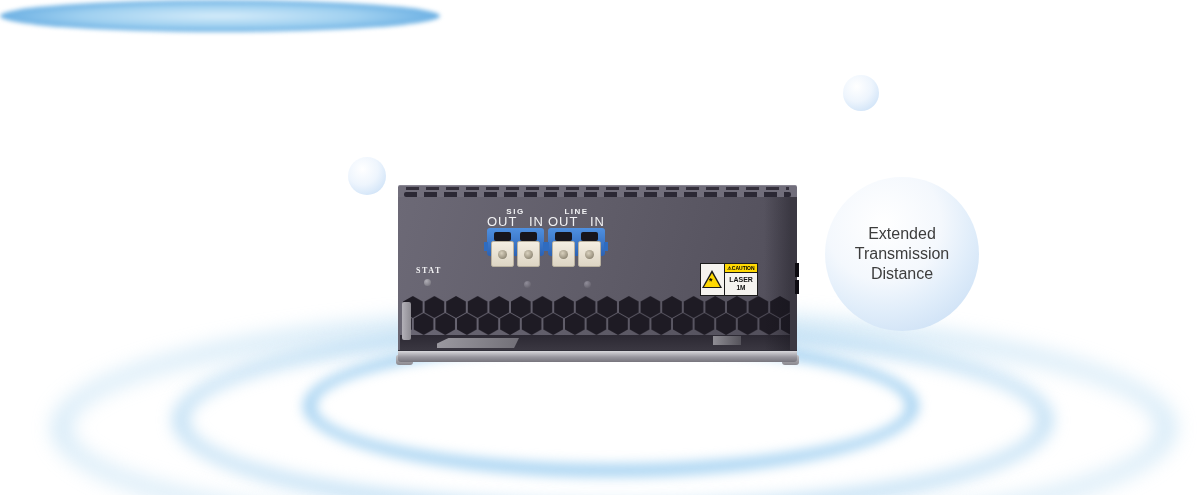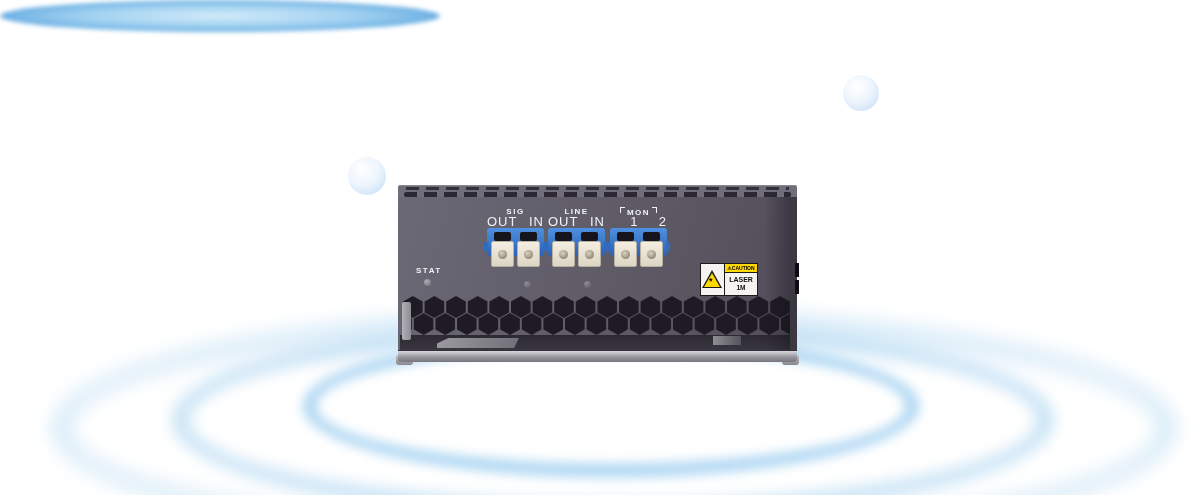--- a/index.html
+++ b/index.html
@@ -68,21 +68,21 @@
   .latch{position:absolute;top:25px;width:17px;height:9px;border-radius:2px;background:#17151c;}
   .latch.l1{left:7px;} .latch.l2{left:33px;}
   .plug{position:absolute;top:34px;width:23px;height:26px;border-radius:2px;
     background:linear-gradient(#f4eee2,#ddd5c4);border:1px solid #b9b1a0;box-sizing:border-box;}
   .plug.p1{left:4px;} .plug.p2{left:30px;}
   .hole{position:absolute;left:6px;top:8px;width:9px;height:9px;border-radius:50%;
     background:radial-gradient(circle at 40% 35%, #d8d0bd 0%, #a59d8a 55%, #6f6858 100%);}
 
   
   .stat-label{position:absolute;left:18px;top:81px;color:#f2f2f4;font-size:8px;
-    font-weight:bold;letter-spacing:1.5px;}
+    font-weight:bold;letter-spacing:1.5px;font-family:Liberation Serif, serif;}
   .stat-led{position:absolute;left:26px;top:94px;width:7px;height:7px;border-radius:50%;
     background:radial-gradient(circle at 35% 30%, #b0aeb6, #6c6a73);}
   .screw{position:absolute;width:7px;height:7px;border-radius:50%;
     background:radial-gradient(circle at 35% 30%, #908d99, #5a5762);}
   .screw.s1{left:126px;top:96px;} .screw.s2{left:186px;top:96px;}
 
   
   .caution{position:absolute;left:302px;top:78px;width:58px;height:33px;background:#f5f3ef;
     border:1px solid #1a1a1a;box-sizing:border-box;display:flex;}
   .caution-tri-cell{width:23px;position:relative;}
@@ -121,20 +121,25 @@
 <div class="stage">
 
   <div class="ring ring3"></div>
   <div class="ring ring2"></div>
   <div class="ring ring1"></div>
   <div class="dev-shadow"></div>
 
   <div class="bubble-sm b-sm1"></div>
   <div class="bubble-sm b-sm2"></div>
 
+  <div class="bubble b-distance">
+    <span class="line">Extended</span>
+    <span class="line">Transmission</span>
+    <span class="line">Distance</span>
+  </div>
 
   <div class="device">
     <div class="flange">
       <div class="flange-row1"></div>
       <div class="flange-row2"></div>
     </div>
     <div class="face"></div>
 
     <div class="pg pg1">
       <div class="pg-title">SIG</div>
@@ -163,36 +168,20 @@
       <div class="latch l1"></div>
       <div class="latch l2"></div>
       <div class="plug p1">
           <div class="hole"></div>
         </div>
       <div class="plug p2">
           <div class="hole"></div>
         </div>
     </div>
 
-    <div class="pg pg3">
-      <div class="pg-title"><span class="brk brk-l"></span><span>MON</span><span class="brk brk-r"></span></div>
-      <div class="pg-sub">
-        <span>1</span>
-        <span>2</span>
-      </div>
-      <div class="pg-frame"></div>
-      <div class="latch l1"></div>
-      <div class="latch l2"></div>
-      <div class="plug p1">
-          <div class="hole"></div>
-        </div>
-      <div class="plug p2">
-          <div class="hole"></div>
-        </div>
-    </div>
 
     <div class="stat-label">STAT</div>
     <div class="stat-led"></div>
     <div class="screw s1"></div>
     <div class="screw s2"></div>
 
     <div class="caution">
       <div class="caution-tri-cell">
         <div class="warn-tri-outline"></div>
         <div class="warn-tri"></div>

